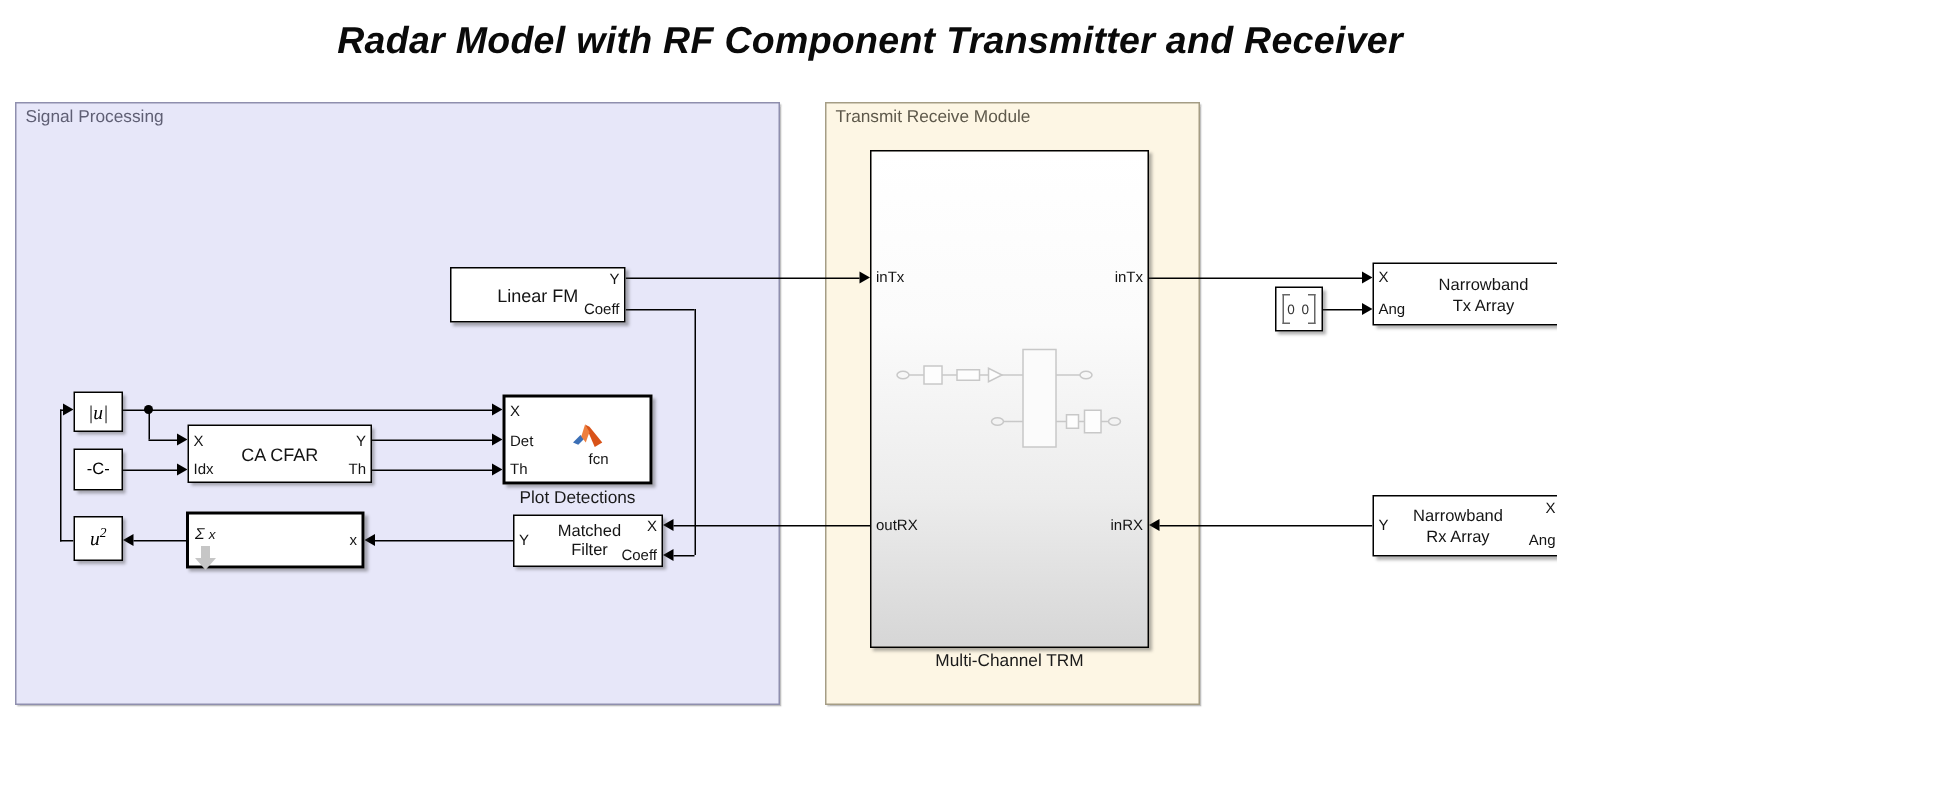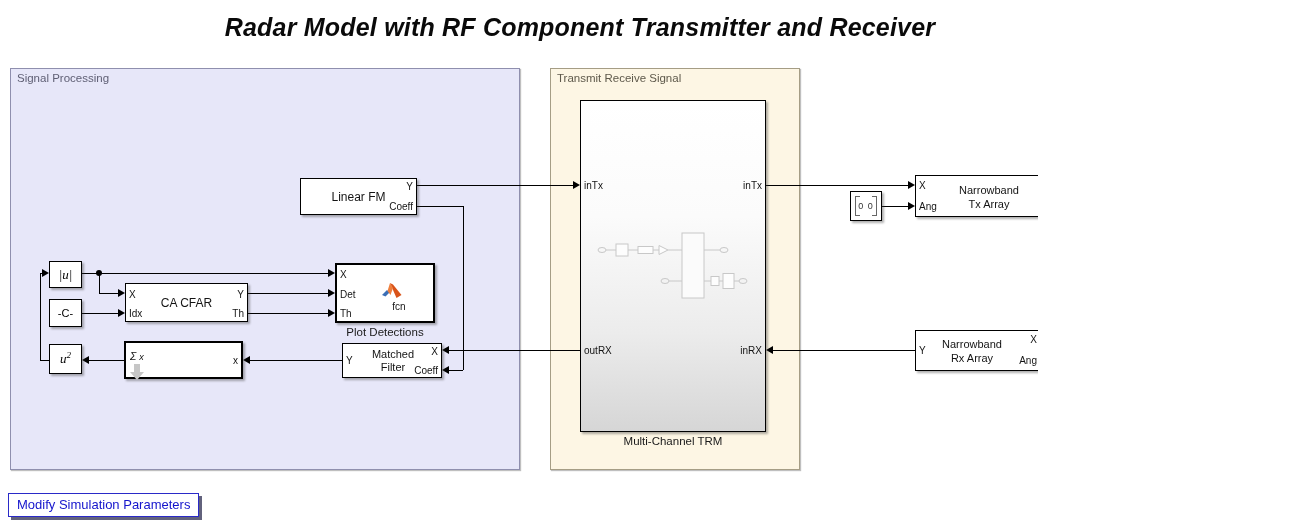--- a/index.html
+++ b/index.html
@@ -58,21 +58,21 @@
 <body>
 
 <div id="canvas">
 
   <div id="title">Radar Model with RF Component Transmitter and Receiver</div>
 
   <div class="region" id="region-sp">
     <span class="rlabel">Signal Processing</span>
   </div>
   <div class="region" id="region-trm">
-    <span class="rlabel">Transmit Receive Signal</span>
+    <span class="rlabel">Transmit Receive Module</span>
   </div>
 
   <div class="wv" style="left:40px;top:273px;height:88px"></div>
   <div class="wh" style="left:40px;top:360px;width:9px"></div>
   <div class="wh" style="left:40px;top:273px;width:3px"></div>
   <div class="ar" style="left:42px;top:269px"></div>
 
   <div class="wh" style="left:82px;top:273px;width:246px"></div>
   <div class="ar" style="left:328px;top:269px"></div>
   <div class="dot" style="left:96px;top:270px"></div>
@@ -258,17 +258,14 @@
         <rect x="30" y="50" width="14" height="10" fill="#fcfcfc"></rect>
         <line x1="33" y1="53" x2="41" y2="53"></line>
           <line x1="33" y1="57" x2="41" y2="57"></line>
         <line x1="44" y1="55" x2="68" y2="55"></line>
         <ellipse cx="71" cy="55" rx="3" ry="2"></ellipse>
       </g>
     </svg>
   </div>
   <div class="name-label" style="left:1130px;top:256px;width:80px;text-align:right;font-size:12px">Module</div>
 
-  <div id="sim-link">
-    <span>Modify Simulation Parameters</span>
-  </div>
 
 </div>
 
 </body></html>

